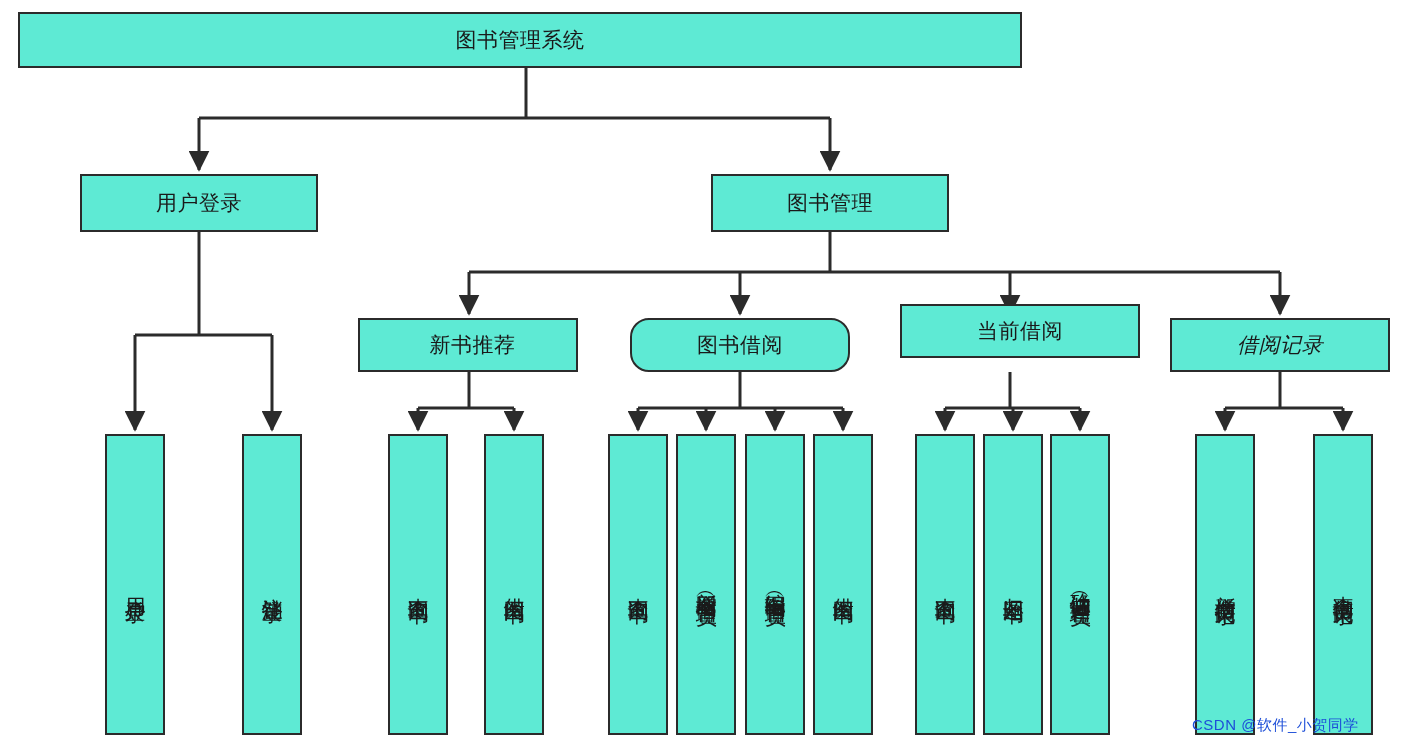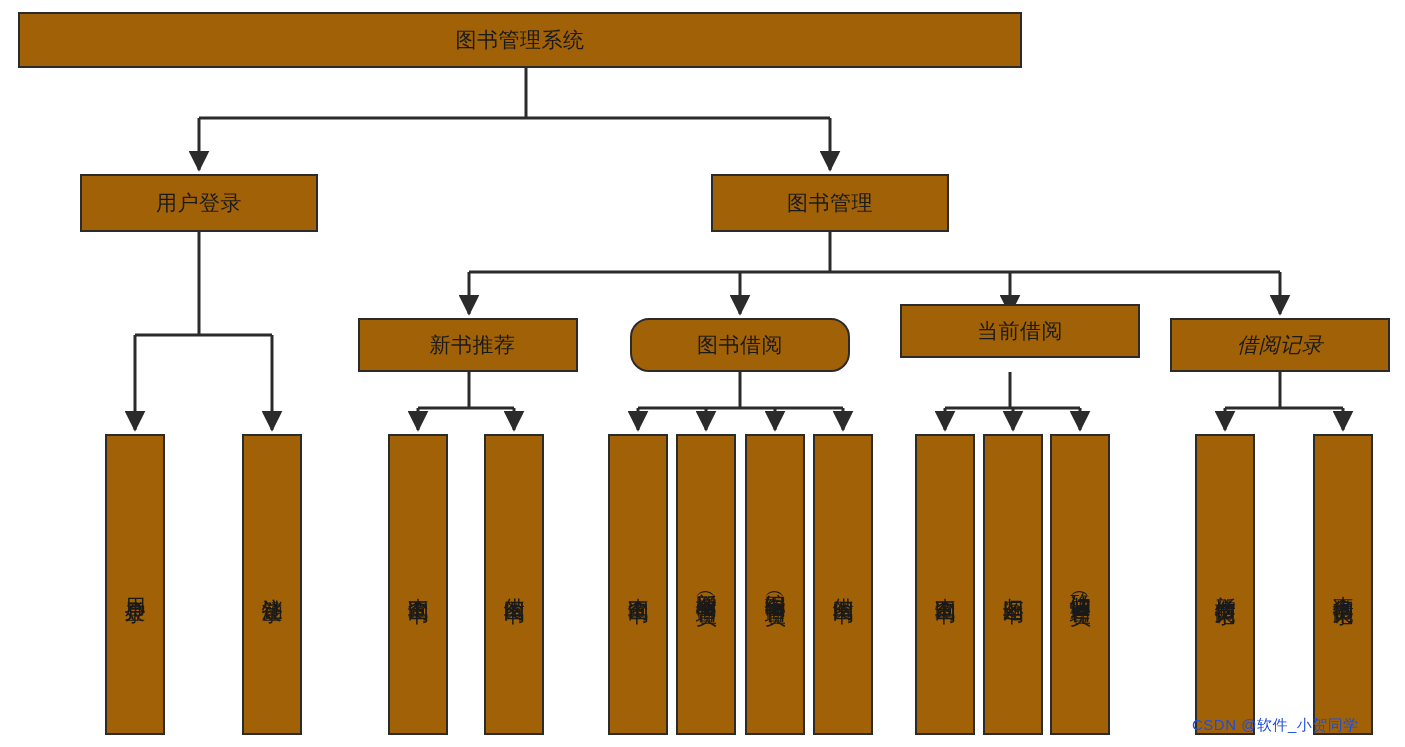--- a/index.html
+++ b/index.html
@@ -21,21 +21,21 @@
     position: absolute;
     left: 0;
     top: 0;
     width: 1405px;
     height: 747px;
   }
   .node {
     position: absolute;
     box-sizing: border-box;
     border: 2px solid #2b2b2b;
-    background: #a16207;
+    background: #5eead4;
     display: flex;
     align-items: center;
     justify-content: center;
     color: #1a1a1a;
   }
   .node.horiz {
     font-size: 21px;
     line-height: 1.15;
     letter-spacing: 0.5px;
   }

